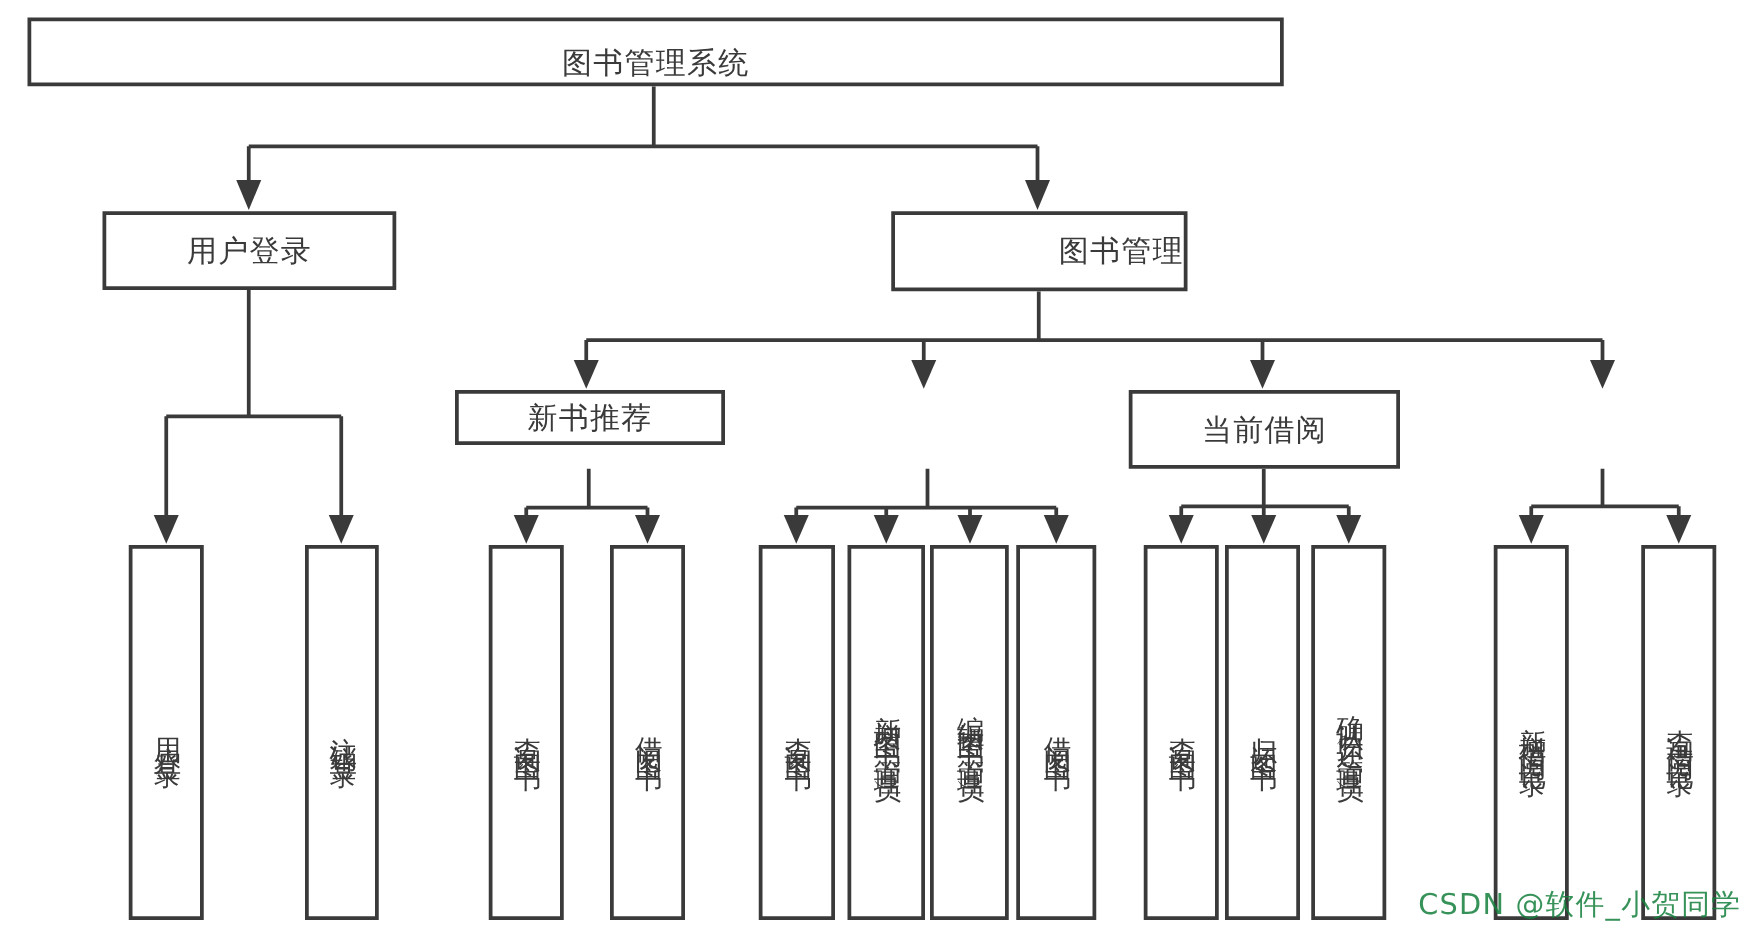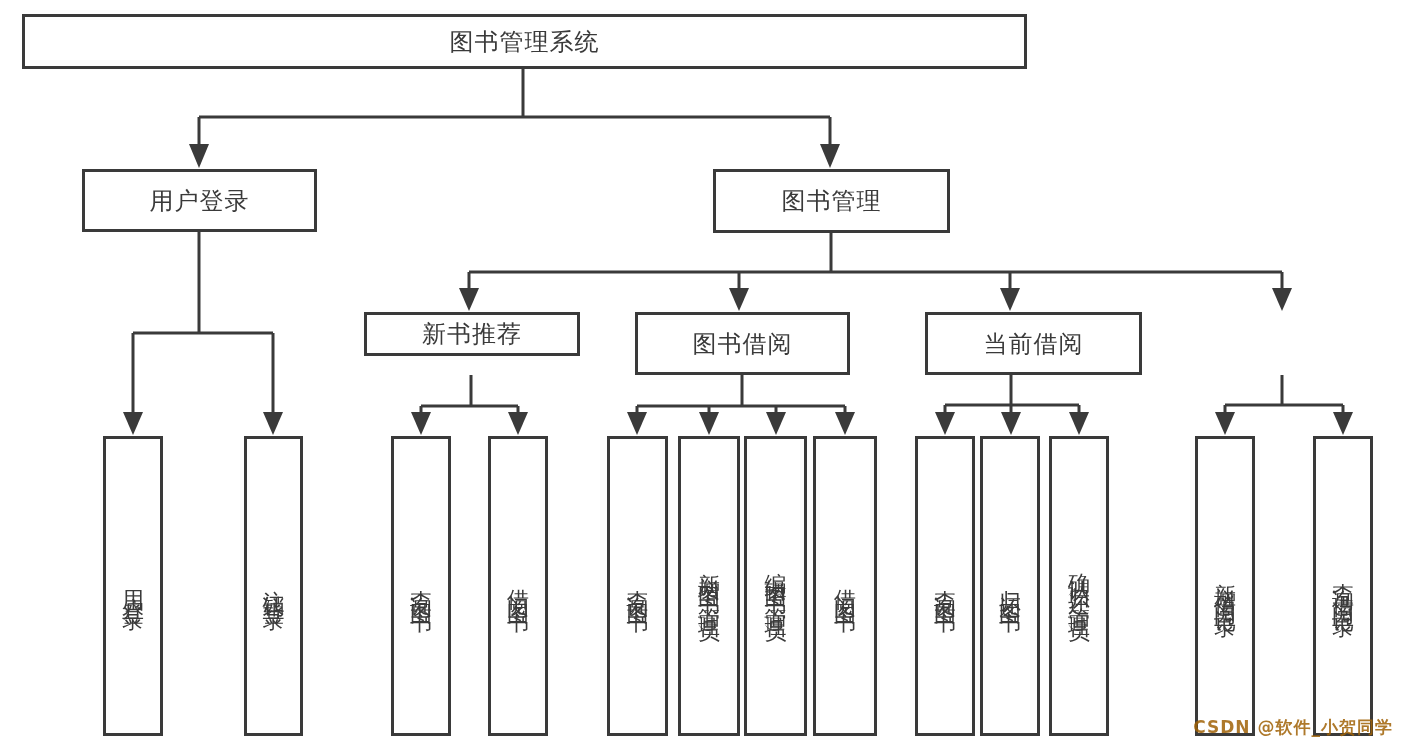--- a/index.html
+++ b/index.html
@@ -43,26 +43,25 @@
     writing-mode: vertical-rl;
     text-orientation: mixed;
     font-size: 22px;
     letter-spacing: 7px;
     line-height: 1;
   }
   .watermark {
     position: absolute;
     right: 12px;
     bottom: 8px;
-    font-size: 17px;
-    color: #a16207;
+    font-size: 23px;
+    color: #15803d;
     opacity: 0.85;
     letter-spacing: 1px;
     white-space: nowrap;
-    font-weight: bold;
   }
 </style>
 </head>
 <body>
 
 <div id="canvas">
 
   <svg id="wires" viewBox="0 0 1405 747" xmlns="http://www.w3.org/2000/svg">
     <g stroke="#3a3a3a" stroke-width="3" fill="none">
 
@@ -103,38 +102,35 @@
 
       <polygon points="935,412 955,412 945,435"></polygon>
       <polygon points="1001,412 1021,412 1011,435"></polygon>
       <polygon points="1069,412 1089,412 1079,435"></polygon>
 
       <polygon points="1215,412 1235,412 1225,435"></polygon>
       <polygon points="1333,412 1353,412 1343,435"></polygon>
     </g>
   </svg>
 
-  <div class="node hnode" style="left:22px; top:14px; width:1005px; height:55px;">
+  <div class="node hnode" style="left:22px; top:14px; width:1005px; height:55px;align-items:flex-end;">
     <span>图书管理系统</span>
   </div>
 
   <div class="node hnode" style="left:82px; top:169px; width:235px; height:63px;">
     <span>用户登录</span>
   </div>
-  <div class="node hnode" style="left:713px; top:169px; width:237px; height:64px;">
+  <div class="node hnode" style="left:713px; top:169px; width:237px; height:64px;justify-content:flex-end;">
     <span>图书管理</span>
   </div>
 
   <div class="node hnode" style="left:364px; top:312px; width:216px; height:44px;">
     <span>新书推荐</span>
   </div>
-  <div class="node hnode" style="left:635px; top:312px; width:215px; height:63px;">
-    <span>图书借阅</span>
-  </div>
-  <div class="node hnode" style="left:903px; top:312px; width:217px; height:63px;margin-left:22px;">
+  <div class="node hnode" style="left:903px; top:312px; width:217px; height:63px;">
     <span>当前借阅</span>
   </div>
 
   <div class="node vnode" style="left:103px; width:60px;">
     <span>用户登录</span>
   </div>
   <div class="node vnode" style="left:244px; width:59px;">
     <span>注销登录</span>
   </div>
 

